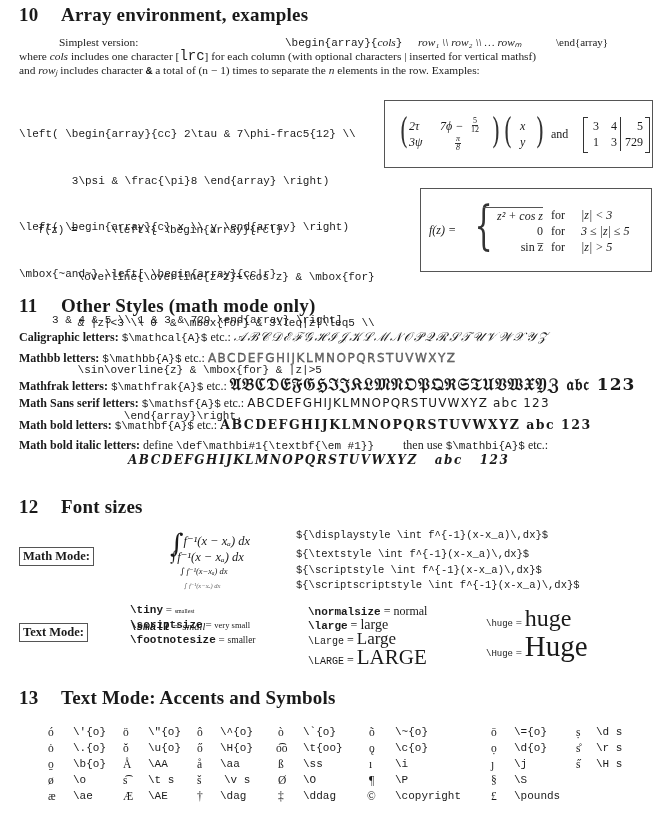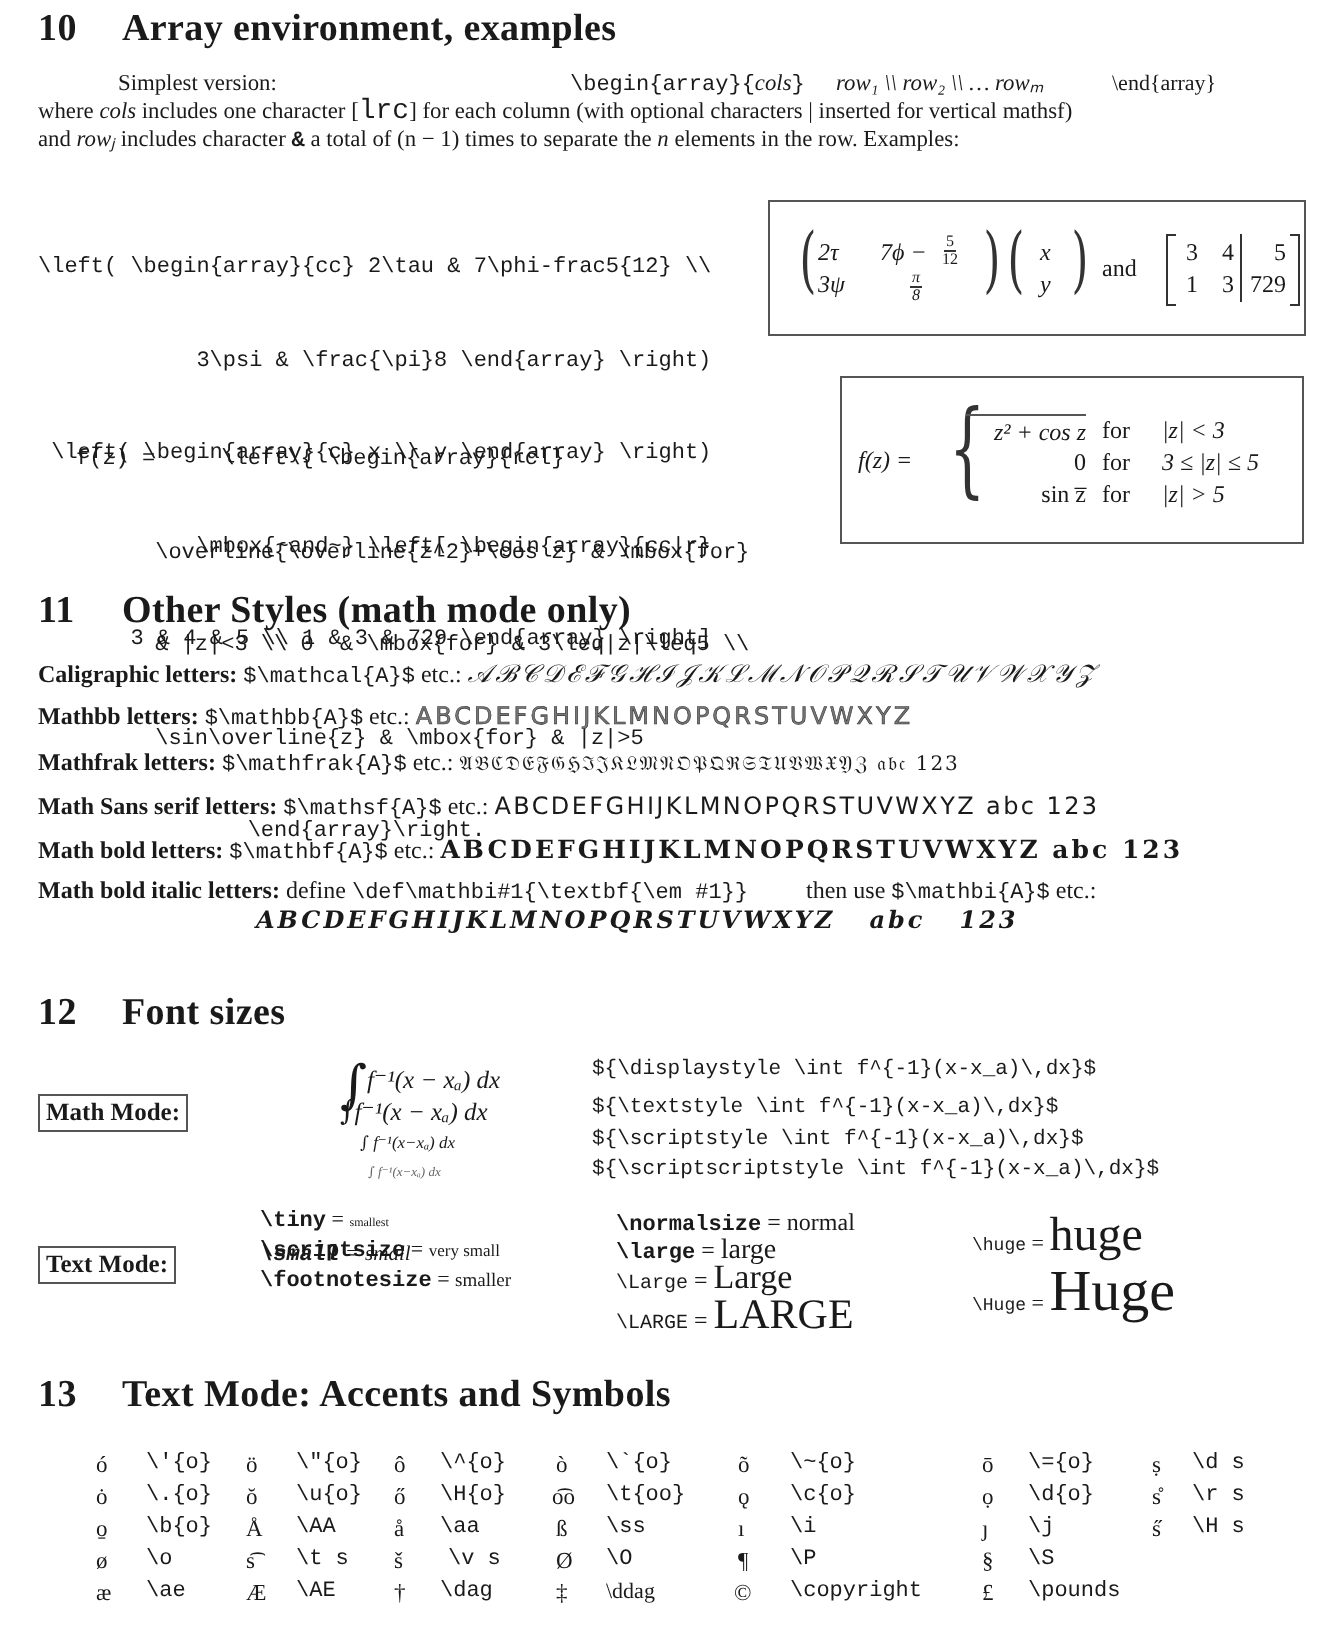--- a/index.html
+++ b/index.html
@@ -30,21 +30,21 @@
 
   .frac { display: inline-flex; flex-direction: column; align-items: center; vertical-align: middle; font-size: 8px; line-height: 8px; }
   .frac .n { border-bottom: 1px solid #333; padding: 0 1px; }
 
   .style-line { font-family: "Liberation Serif", serif; font-size: 12px; }
   .style-line .lbl { font-weight: bold; }
   .style-line .cmd { font-family: "Liberation Mono", monospace; font-size: 11px; }
 
   .cal { font-family: "DejaVu Serif", serif; font-style: italic; letter-spacing: 2px; font-size: 12.5px; }
   .bb { font-family: "DejaVu Sans", sans-serif; color: #777; letter-spacing: 1.5px; font-size: 12px; -webkit-text-stroke: 0.3px #333; }
-  .frak { font-family: "DejaVu Serif", serif; font-weight: normal; letter-spacing: 1px; font-size: 10px; }
+  .frak { font-family: "DejaVu Serif", serif; font-weight: bold; letter-spacing: 1px; font-size: 17px; }
   .sf { font-family: "DejaVu Sans", sans-serif; letter-spacing: 1.2px; font-size: 12px; }
   .bf { font-family: "DejaVu Serif", serif; font-weight: bold; letter-spacing: 1.5px; font-size: 12.5px; }
   .bi { font-family: "DejaVu Serif", serif; font-weight: bold; font-style: italic; letter-spacing: 1.5px; font-size: 12px; }
 
   .modebox { position: absolute; border: 1px solid #555; font-family: "Liberation Serif", serif; font-weight: bold; font-size: 12.5px; padding: 1px 3px; }
 
   .int-sym { font-family: "DejaVu Serif", serif; font-style: normal; }
 
   .sym-cell { position: absolute; font-size: 11.5px; }
   .sym-glyph { font-family: "Liberation Serif", serif; }
@@ -64,21 +64,21 @@
 <div class="abs para it" style="left:418px; top:35px;">row₁ \\ row₂ \\ … rowₘ</div>
 <div class="abs para mono" style="left:556px; top:35px; font-size:11px;">\end{array}</div>
 
 <div class="abs para" style="left:19px; top:49px;">
   <span>where </span><span class="it">cols</span><span> includes one character [</span><span class="mono" style="font-size:14px;">lrc</span><span>] for each column (with optional characters | inserted for vertical mathsf)</span>
 </div>
 <div class="abs para" style="left:19px; top:63px;">
   <span>and </span><span class="it">rowⱼ</span><span> includes character </span><span class="mono b" style="font-size:11px;">&amp;</span><span> a total of (n − 1) times to separate the </span><span class="it">n</span><span> elements in the row. Examples:</span>
 </div>
 
-<div class="abs code" style="left:19px; top:96px;text-align:right;">
+<div class="abs code" style="left:19px; top:96px;">
   <div>\left( \begin{array}{cc} 2\tau &amp; 7\phi-frac5{12} \\</div>
   <div>        3\psi &amp; \frac{\pi}8 \end{array} \right)</div>
   <div>\left( \begin{array}{c} x \\ y \end{array} \right)</div>
   <div>\mbox{~and~} \left[ \begin{array}{cc|r}</div>
   <div>     3 &amp; 4 &amp; 5 \\ 1 &amp; 3 &amp; 729 \end{array} \right]</div>
 </div>
 
 <div class="box" style="left:384px; top:100px; width:267px; height:66px;">
 
   <div class="abs bigdelim" style="left:12px; top:12px; font-size:36px; line-height:36px; transform:scaleX(0.6);">(</div>
@@ -268,21 +268,21 @@
 
   <div class="sym-cell" style="left:278px; top:725px;"><span class="sym-glyph">ò</span></div>
   <div class="sym-cell sym-cmd" style="left:303px; top:726px;">\`{o}</div>
   <div class="sym-cell" style="left:276px; top:741px;"><span class="sym-glyph">o͡o</span></div>
   <div class="sym-cell sym-cmd" style="left:303px; top:742px;">\t{oo}</div>
   <div class="sym-cell" style="left:278px; top:757px;"><span class="sym-glyph">ß</span></div>
   <div class="sym-cell sym-cmd" style="left:303px; top:758px;">\ss</div>
   <div class="sym-cell" style="left:278px; top:773px;"><span class="sym-glyph">Ø</span></div>
   <div class="sym-cell sym-cmd" style="left:303px; top:774px;">\O</div>
   <div class="sym-cell" style="left:278px; top:789px;"><span class="sym-glyph">‡</span></div>
-  <div class="sym-cell sym-cmd" style="left:303px; top:790px;font-family:Liberation Serif, serif;">\ddag</div>
+  <div class="sym-cell sym-cmd" style="left:303px; top:790px;">\ddag</div>
 
   <div class="sym-cell" style="left:369px; top:725px;"><span class="sym-glyph">õ</span></div>
   <div class="sym-cell sym-cmd" style="left:395px; top:726px;">\~{o}</div>
   <div class="sym-cell" style="left:369px; top:741px;"><span class="sym-glyph">ǫ</span></div>
   <div class="sym-cell sym-cmd" style="left:395px; top:742px;">\c{o}</div>
   <div class="sym-cell" style="left:369px; top:757px;"><span class="sym-glyph">ı</span></div>
   <div class="sym-cell sym-cmd" style="left:395px; top:758px;">\i</div>
   <div class="sym-cell" style="left:369px; top:773px;"><span class="sym-glyph">¶</span></div>
   <div class="sym-cell sym-cmd" style="left:395px; top:774px;">\P</div>
   <div class="sym-cell" style="left:367px; top:789px;"><span class="sym-glyph">©</span></div>

